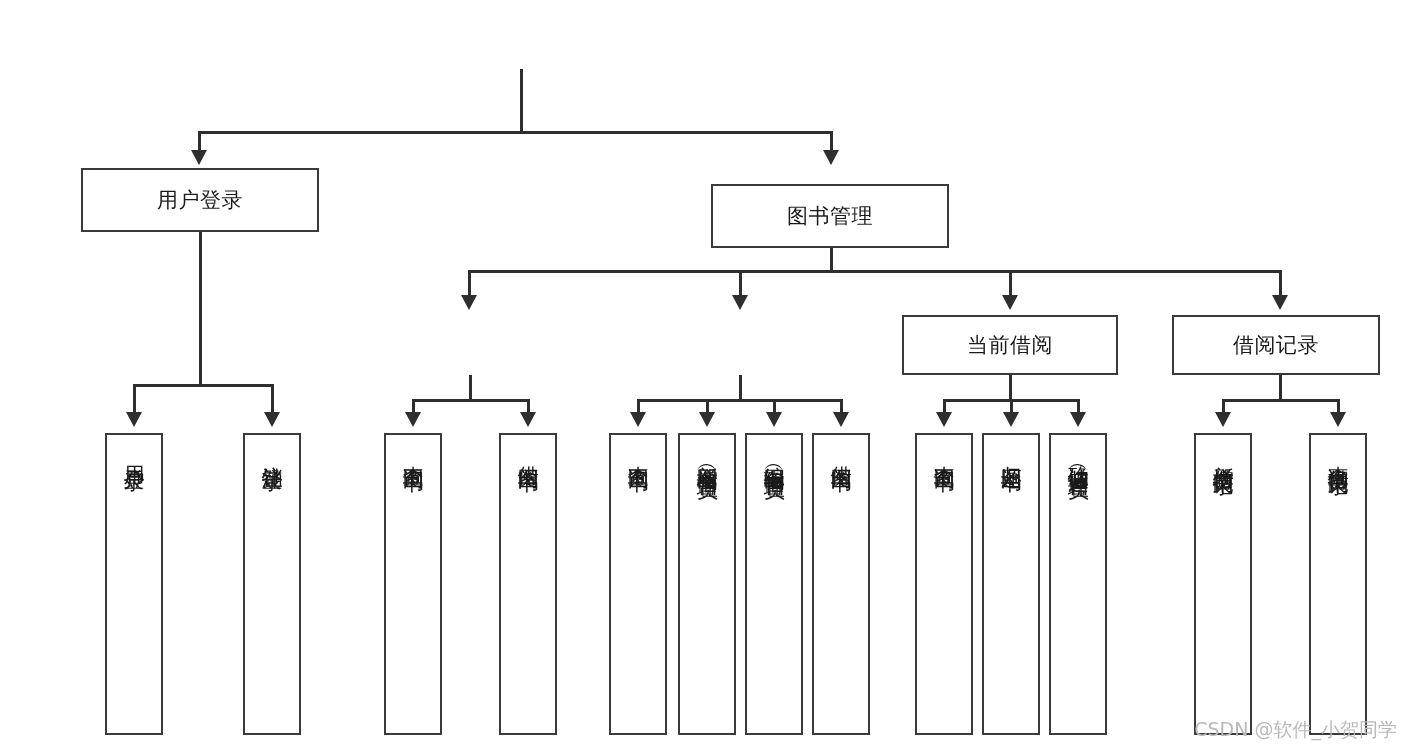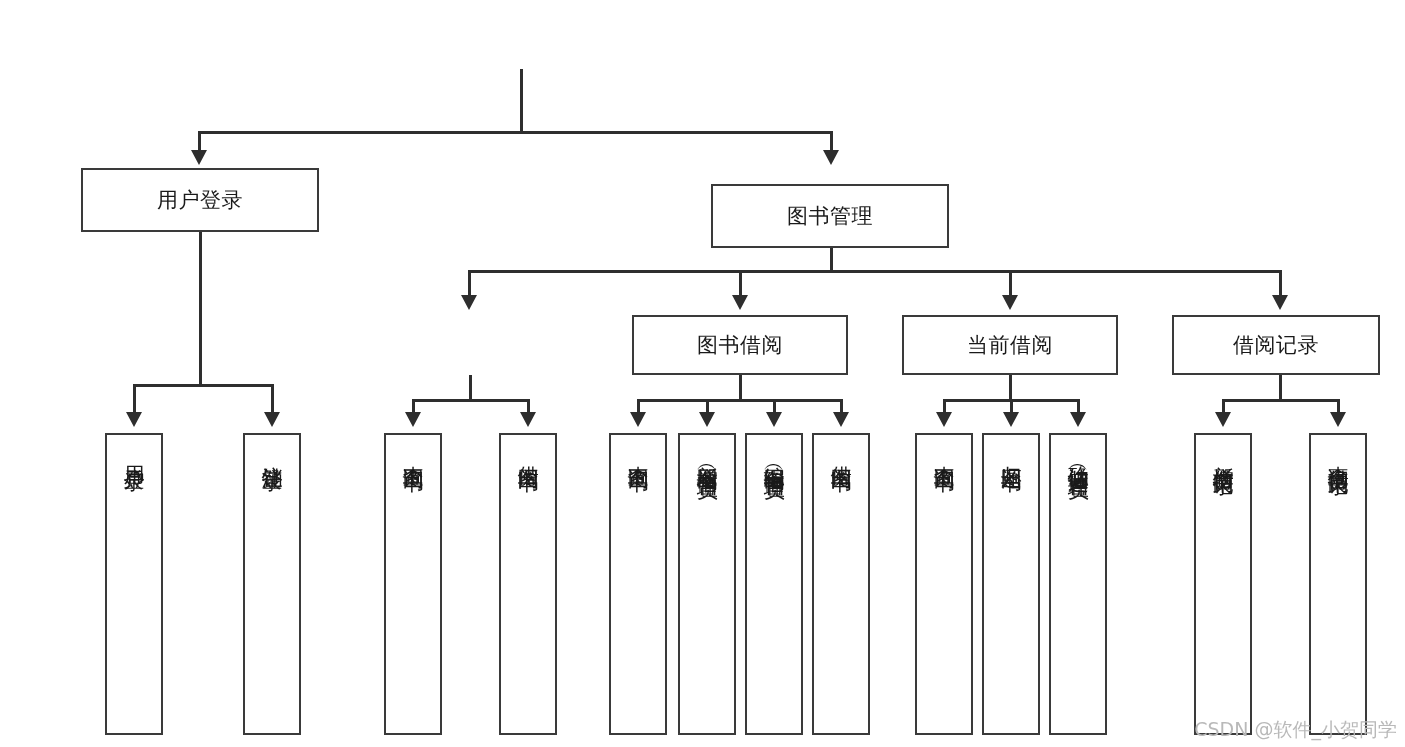--- a/index.html
+++ b/index.html
@@ -114,23 +114,20 @@
   <div class="ln h" style="left:468px;top:270px;width:812px;"></div>
   <div class="ln v" style="left:468px;top:270px;height:28px;"></div>
   <div class="arrow" style="left:461px;top:295px;"></div>
   <div class="ln v" style="left:739px;top:270px;height:28px;"></div>
   <div class="arrow" style="left:732px;top:295px;"></div>
   <div class="ln v" style="left:1009px;top:270px;height:28px;"></div>
   <div class="arrow" style="left:1002px;top:295px;"></div>
   <div class="ln v" style="left:1279px;top:270px;height:28px;"></div>
   <div class="arrow" style="left:1272px;top:295px;"></div>
 
-  <div class="node h" style="left:632px;top:315px;width:216px;height:60px;">
-    <span class="lbl">图书借阅</span>
-  </div>
   <div class="node h" style="left:902px;top:315px;width:216px;height:60px;align-items:center;">
     <span class="lbl">当前借阅</span>
   </div>
   <div class="node h" style="left:1172px;top:315px;width:208px;height:60px;">
     <span class="lbl">借阅记录</span>
   </div>
 
   <div class="ln v" style="left:469px;top:375px;height:24px;"></div>
   <div class="ln h" style="left:412px;top:399px;width:118px;"></div>
   <div class="ln v" style="left:412px;top:399px;height:16px;"></div>

